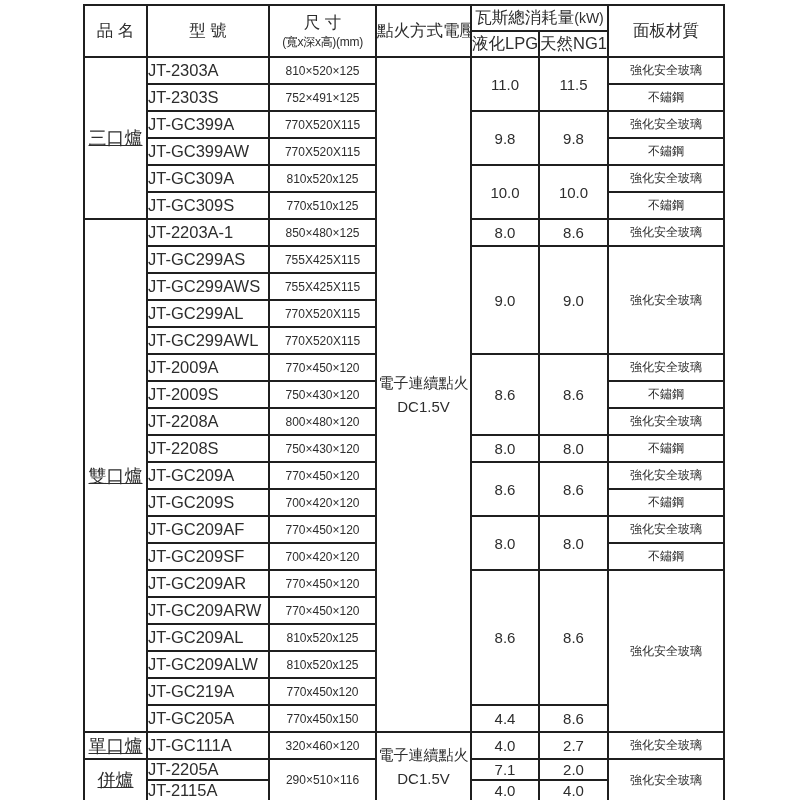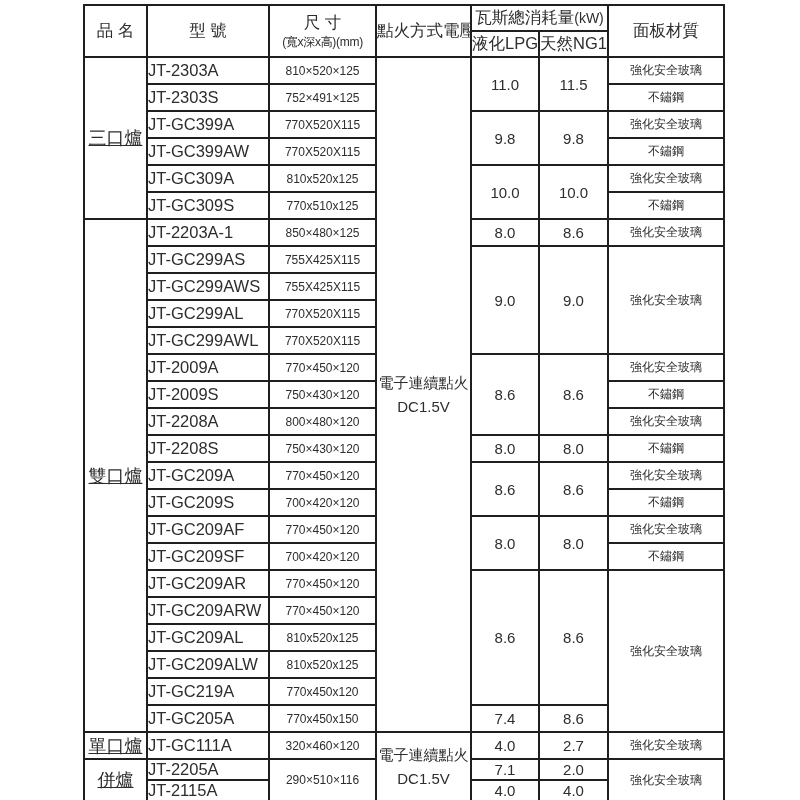--- a/index.html
+++ b/index.html
@@ -190,21 +190,21 @@
     <td class="model">JT-GC209ALW</td>
     <td class="size">810x520x125</td>
   </tr>
   <tr>
     <td class="model">JT-GC219A</td>
     <td class="size">770x450x120</td>
   </tr>
   <tr>
     <td class="model">JT-GC205A</td>
     <td class="size">770x450x150</td>
-    <td class="num">7.4</td>
+    <td class="num">4.4</td>
     <td class="num">8.6</td>
   </tr>
 
   <tr>
     <td class="group">單口爐</td>
     <td class="model">JT-GC111A</td>
     <td class="size">320×460×120</td>
     <td rowspan="3" class="ign">
       <div>電子連續點火</div>
       <div>DC1.5V</div>

